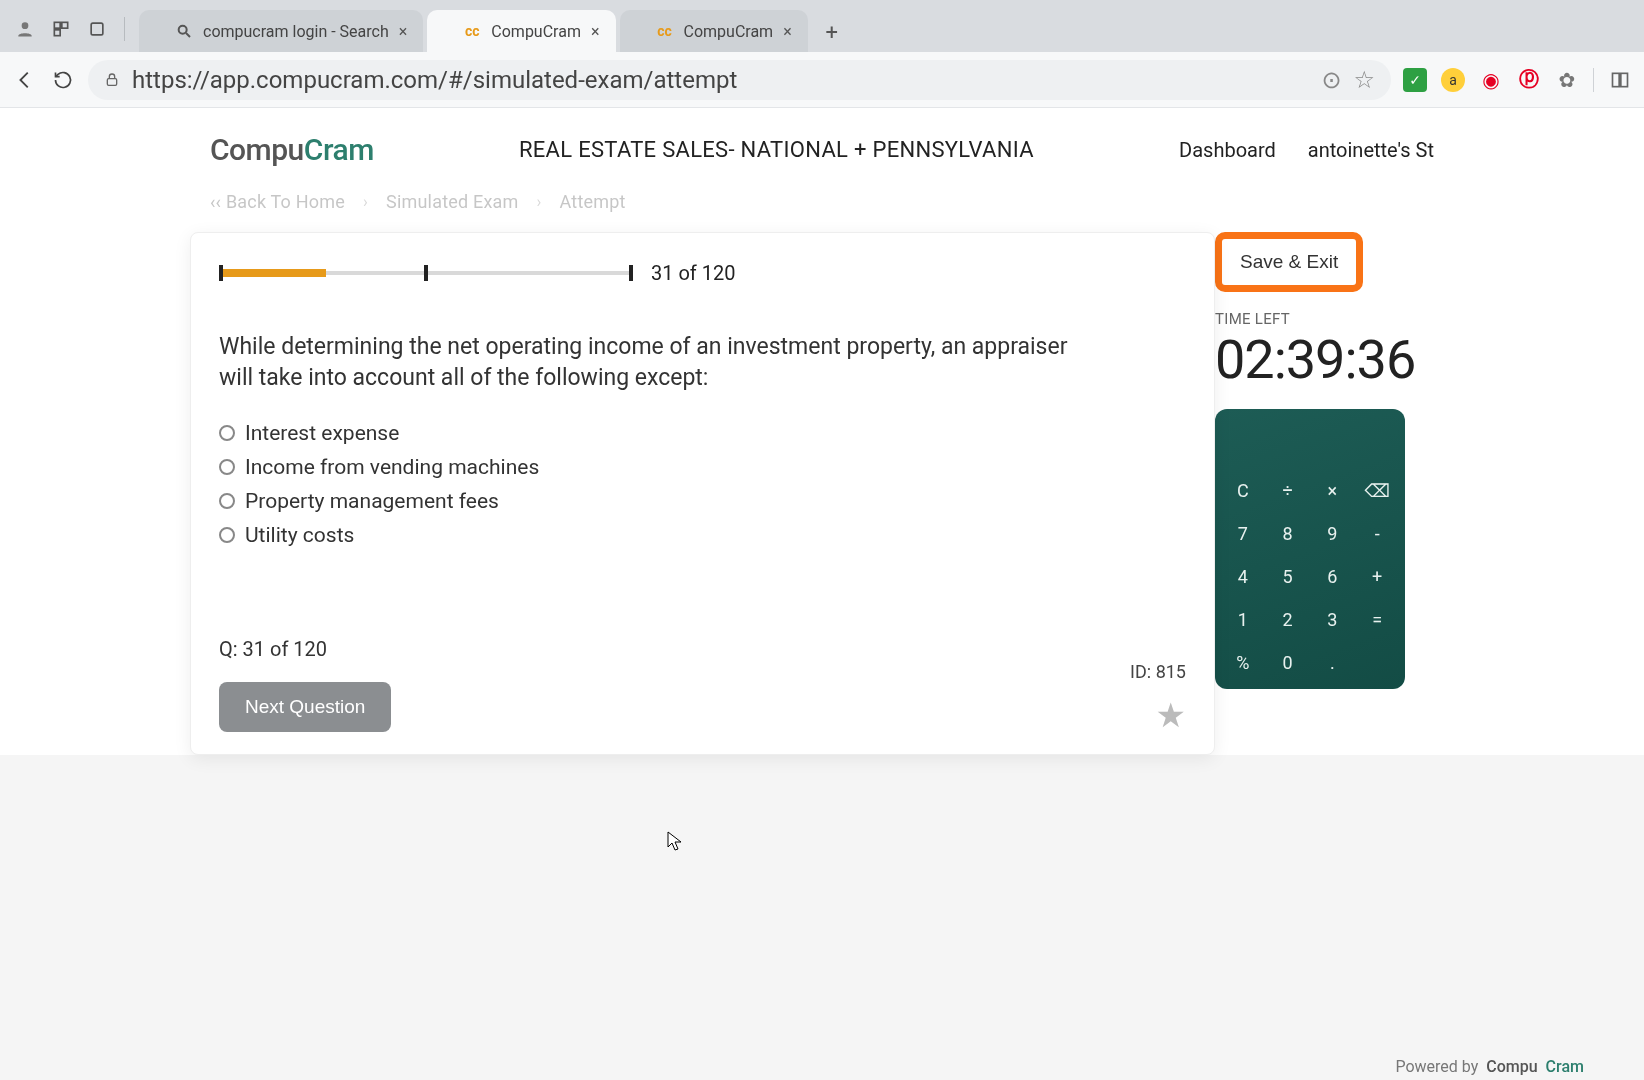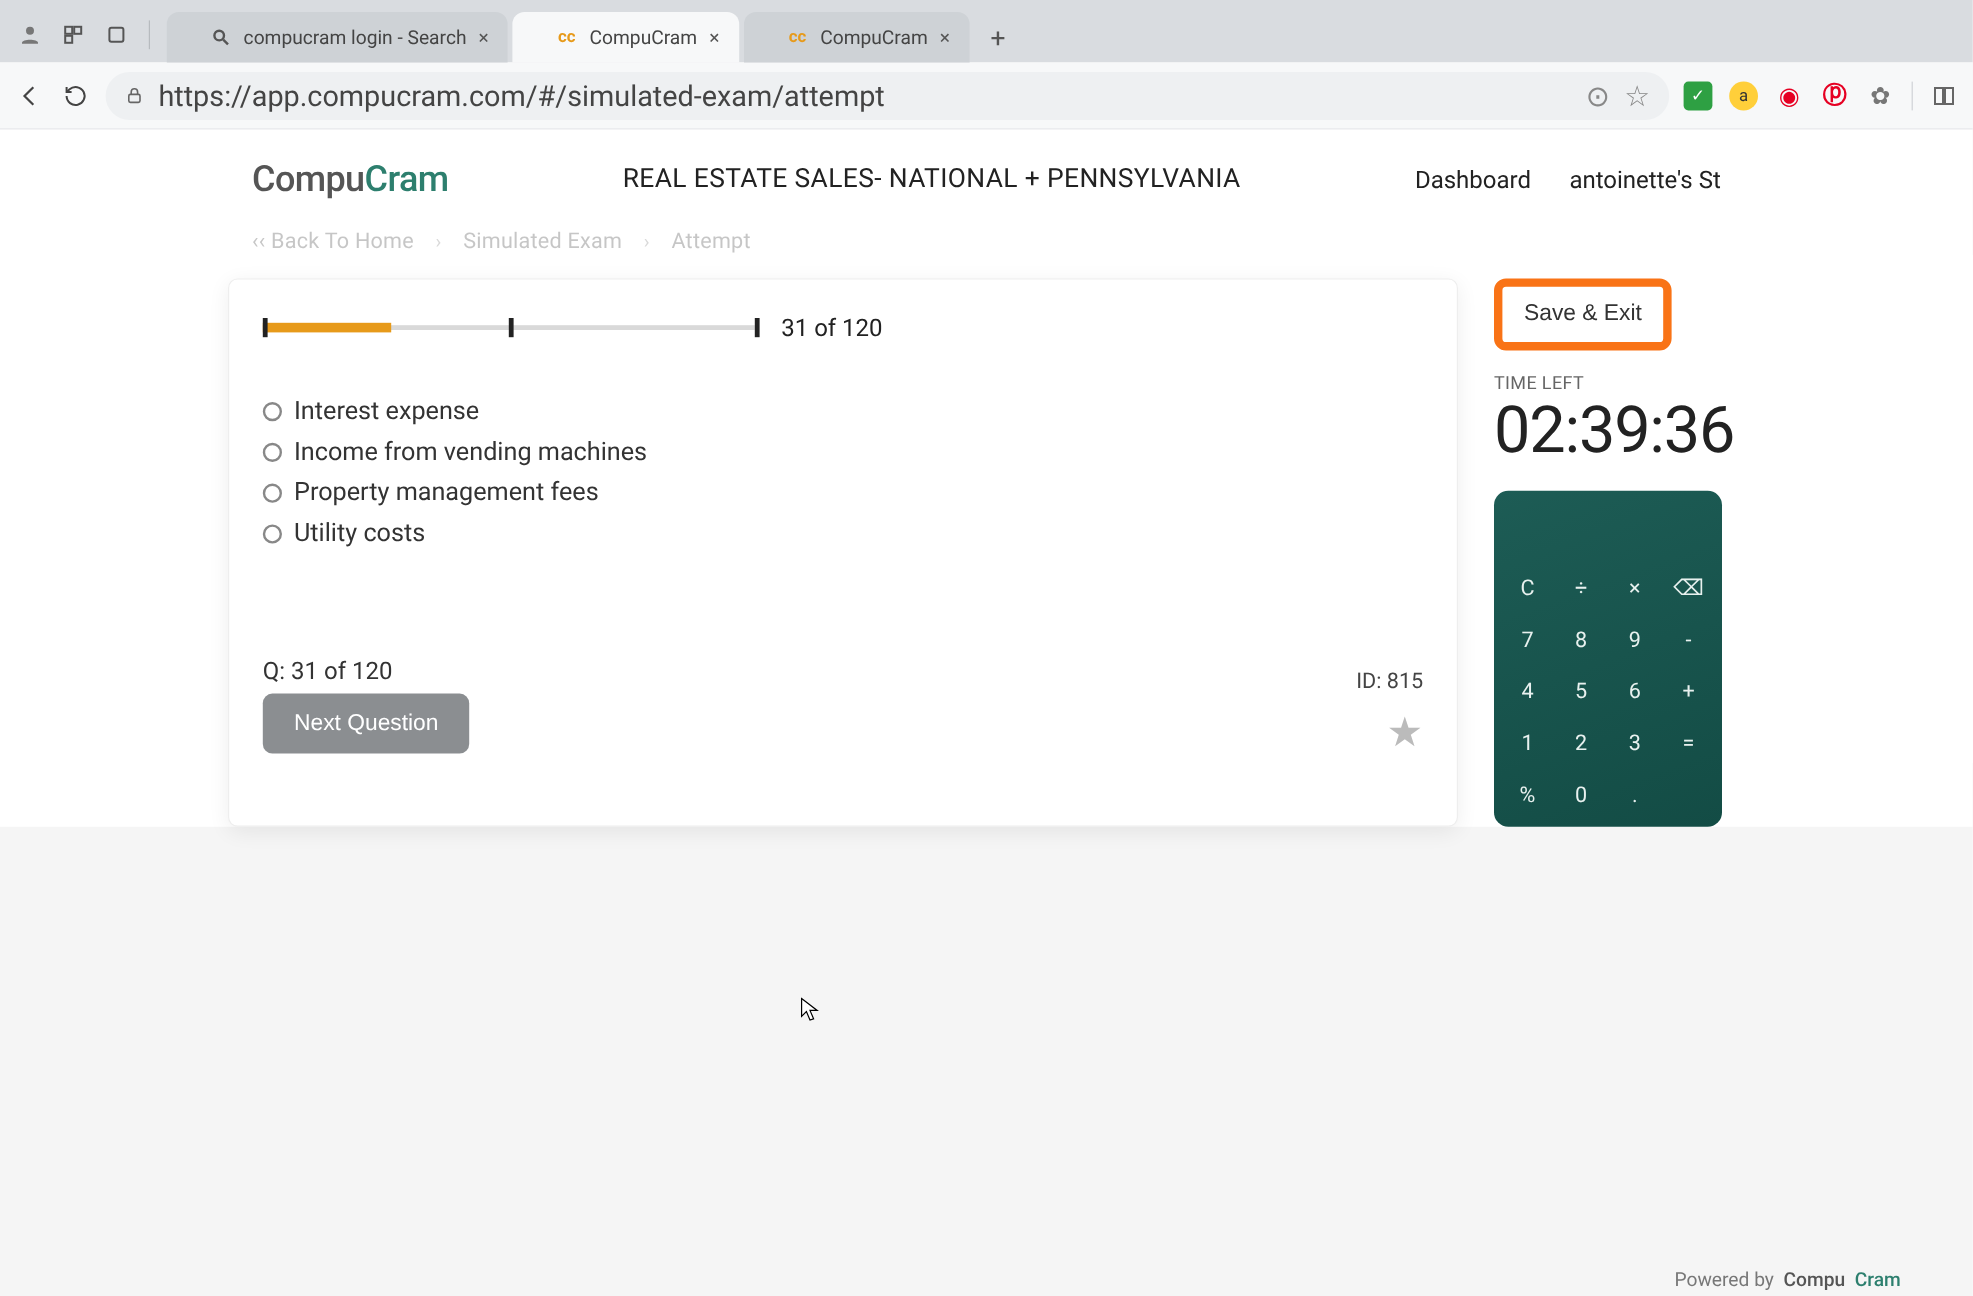--- a/index.html
+++ b/index.html
@@ -126,21 +126,20 @@
     font-size: 18px;
     display:flex; gap:18px; align-items:center;
     letter-spacing:.2px;
     filter: blur(0.4px);
     opacity:.55;
   }
   .bc-chevron { color:#bbb; font-size:16px; }
 
   .main-row {
     display:flex;
-    gap: 30px;
     padding: 10px 0 0 190px;
   }
 
   
   .card {
     background:#fff;
     border:1px solid #eee;
     border-radius:8px;
     box-shadow: 0 4px 18px rgba(0,0,0,.07);
     width: 1025px;
@@ -189,21 +188,21 @@
 
   .card-footer {
     display:flex; justify-content:space-between; align-items:flex-end;
   }
   .q-counter { font-size:20px; color:#333; }
   .id-star { text-align:right; }
   .id-label { font-size:18px; color:#444; margin-bottom:16px;}
   .star { color:#bbb; font-size:34px; line-height:1; }
 
   .next-btn {
-    margin-top: 7px;
+    margin-top: 21px;
     background:#8b8e91;
     color:#fff;
     border:none;
     border-radius:8px;
     padding: 14px 26px;
     font-size:19px;
     cursor:pointer;
   }
 
   
@@ -381,20 +380,21 @@
       <div class="progress-row">
         <div class="progress-track">
           <div class="progress-fill" style="width:26%;"></div>
           <div class="progress-tick" style="left:0;"></div>
           <div class="progress-tick" style="left:50%;"></div>
           <div class="progress-tick" style="left:100%;"></div>
         </div>
         <span class="progress-label">31 of 120</span>
       </div>
 
+      <div class="question-text">While determining the net operating income of an investment property, an appraiser will take into account all of the following except:</div>
 
       <div class="options">
         <label class="option">
           <span class="radio"></span>
           <span>Interest expense</span>
         </label>
         <label class="option">
           <span class="radio"></span>
           <span>Income from vending machines</span>
         </label>

